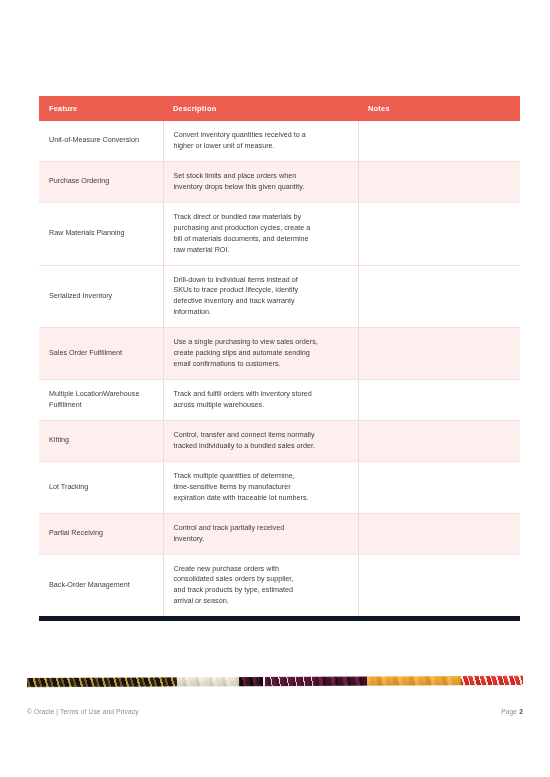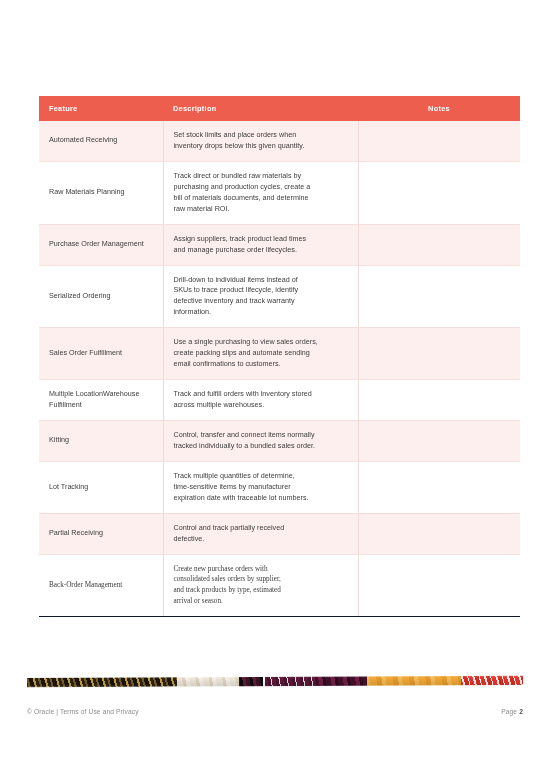--- a/index.html
+++ b/index.html
@@ -47,36 +47,36 @@
     font-size: 7.4px;
     font-weight: bold;
     letter-spacing: 0.25px;
     height: 25px;
     padding: 0 10px;
     border: none;
     vertical-align: middle;
   }
   thead th.h-feature { text-align: left; }
   thead th.h-desc    { text-align: left; }
-  thead th.h-notes   { text-align: center; }
+  thead th.h-notes   { text-align: left; }
 
   tbody td {
     font-size: 7.2px;
     line-height: 1.52;
     color: #3d3d3d;
     padding: 9px 10px;
     vertical-align: middle;
     border-right: 1px solid #f0d9d6;
     border-bottom: 1px solid #f3dedb;
     background: #ffffff;
   }
   tbody td.cell-notes { border-right: none; }
   tbody tr.alt td { background: #fcefed; }
   tbody tr.alt td { border-bottom-color: #f7e2df; }
-  tbody tr:last-child td { border-bottom: 1px solid #0f172a; font-family: Liberation Serif, serif; }
+  tbody tr:last-child td { border-bottom: 5px solid #0f172a; }
 
   td.cell-feature { text-align: left; }
   td.cell-desc    { text-align: left; }
   td.cell-notes   { text-align: left; }
 
   .cell-desc .line { display: block; white-space: nowrap; }
 
   
   .band {
     position: absolute;
@@ -217,48 +217,48 @@
         <col class="c-notes">
       </colgroup>
       <thead>
         <tr>
           <th class="h-feature">Feature</th>
           <th class="h-desc">Description</th>
           <th class="h-notes">Notes</th>
         </tr>
       </thead>
       <tbody id="table-body">
+          <tr>
+            <td class="cell-feature">Unit-of-Measure Conversion</td>
+            <td class="cell-desc">
+              <span class="line">Convert inventory quantities received to a</span>
+              <span class="line">higher or lower unit of measure.</span>
+            </td>
+            <td class="cell-notes"></td>
+          </tr>
           <tr class="alt">
-            <td class="cell-feature">Automated Receiving</td>
+            <td class="cell-feature">Purchase Ordering</td>
             <td class="cell-desc">
               <span class="line">Set stock limits and place orders when</span>
               <span class="line">inventory drops below this given quantity.</span>
             </td>
             <td class="cell-notes"></td>
           </tr>
           <tr>
             <td class="cell-feature">Raw Materials Planning</td>
             <td class="cell-desc">
               <span class="line">Track direct or bundled raw materials by</span>
               <span class="line">purchasing and production cycles, create a</span>
               <span class="line">bill of materials documents, and determine</span>
               <span class="line">raw material ROI.</span>
             </td>
             <td class="cell-notes"></td>
           </tr>
-          <tr class="alt">
-            <td class="cell-feature">Purchase Order Management</td>
-            <td class="cell-desc">
-              <span class="line">Assign suppliers, track product lead times</span>
-              <span class="line">and manage purchase order lifecycles.</span>
-            </td>
-            <td class="cell-notes"></td>
-          </tr>
-          <tr>
-            <td class="cell-feature">Serialized Ordering</td>
+          <tr>
+            <td class="cell-feature">Serialized Inventory</td>
             <td class="cell-desc">
               <span class="line">Drill-down to individual items instead of</span>
               <span class="line">SKUs to trace product lifecycle, identify</span>
               <span class="line">defective inventory and track warranty</span>
               <span class="line">information.</span>
             </td>
             <td class="cell-notes"></td>
           </tr>
           <tr class="alt">
             <td class="cell-feature">Sales Order Fulfillment</td>
@@ -291,21 +291,21 @@
               <span class="line">Track multiple quantities of determine,</span>
               <span class="line">time-sensitive items by manufacturer</span>
               <span class="line">expiration date with traceable lot numbers.</span>
             </td>
             <td class="cell-notes"></td>
           </tr>
           <tr class="alt">
             <td class="cell-feature">Partial Receiving</td>
             <td class="cell-desc">
               <span class="line">Control and track partially received</span>
-              <span class="line">defective.</span>
+              <span class="line">inventory.</span>
             </td>
             <td class="cell-notes"></td>
           </tr>
           <tr>
             <td class="cell-feature">Back-Order Management</td>
             <td class="cell-desc">
               <span class="line">Create new purchase orders with</span>
               <span class="line">consolidated sales orders by supplier,</span>
               <span class="line">and track products by type, estimated</span>
               <span class="line">arrival or season.</span>

